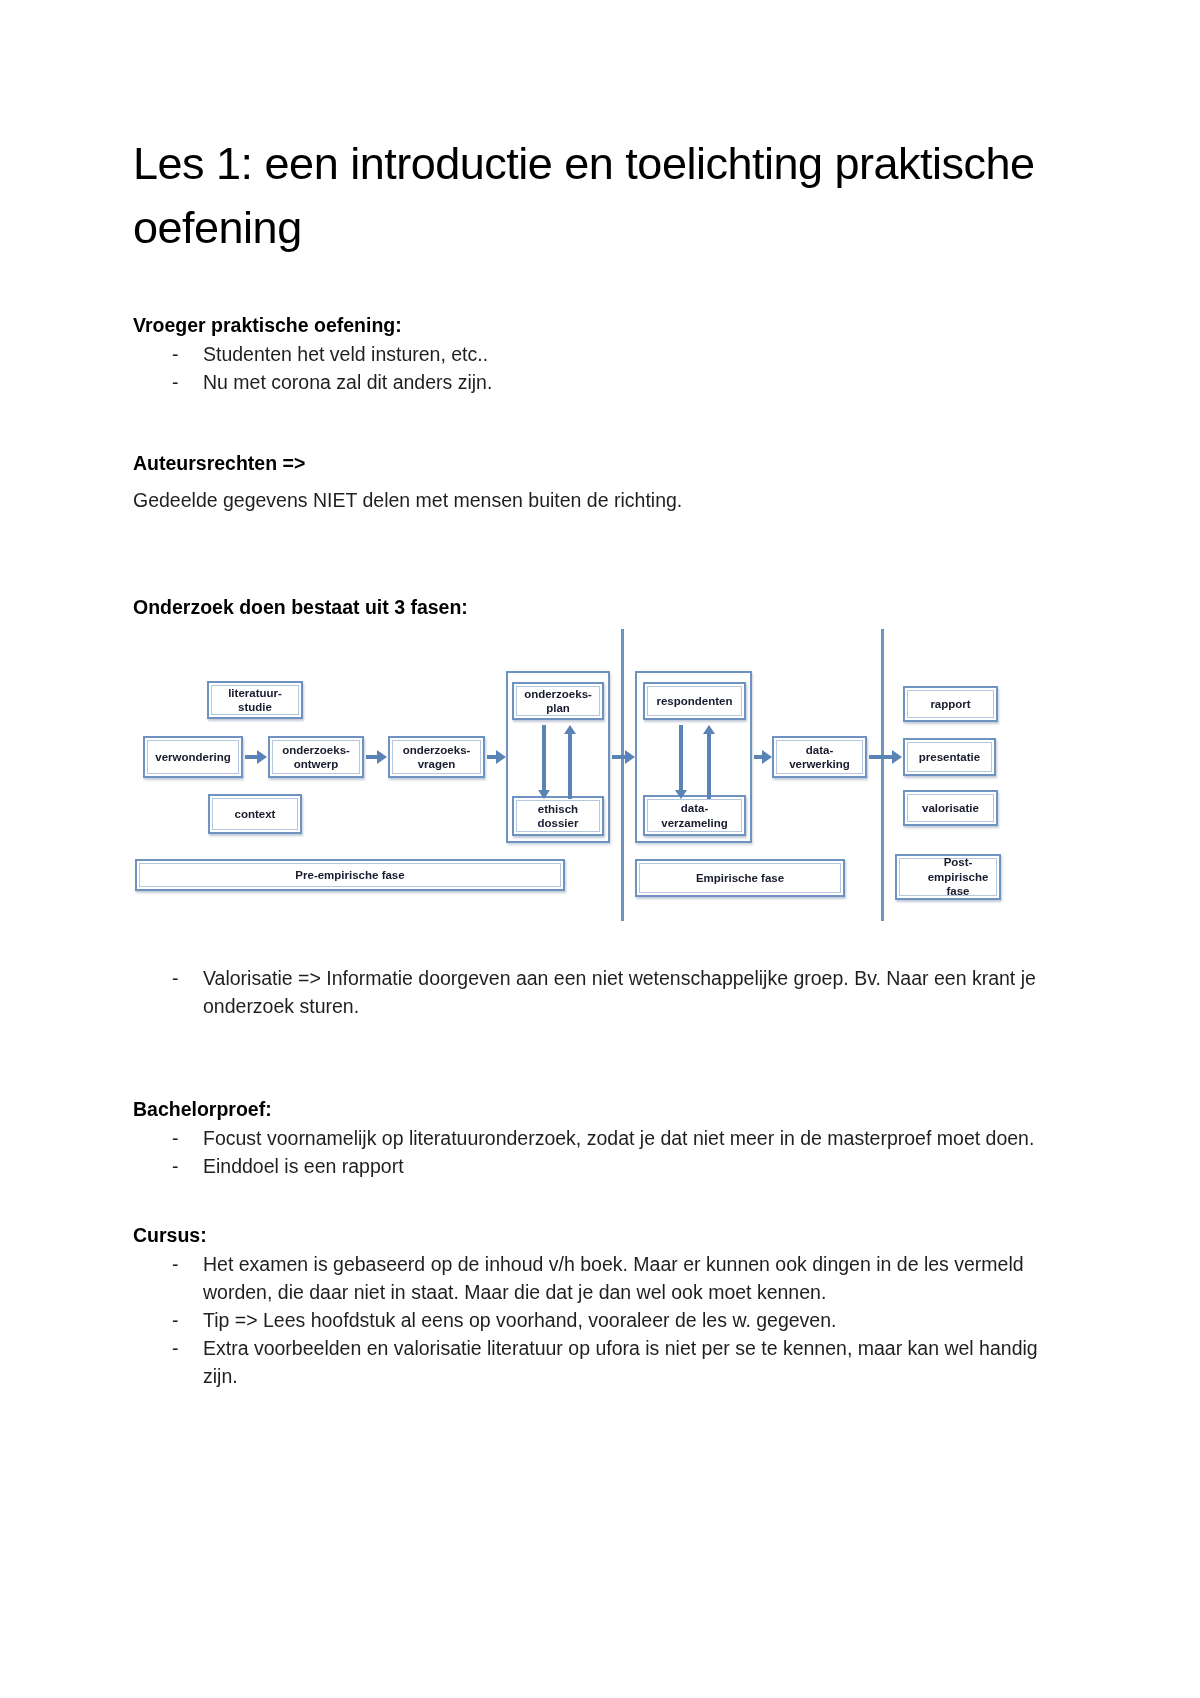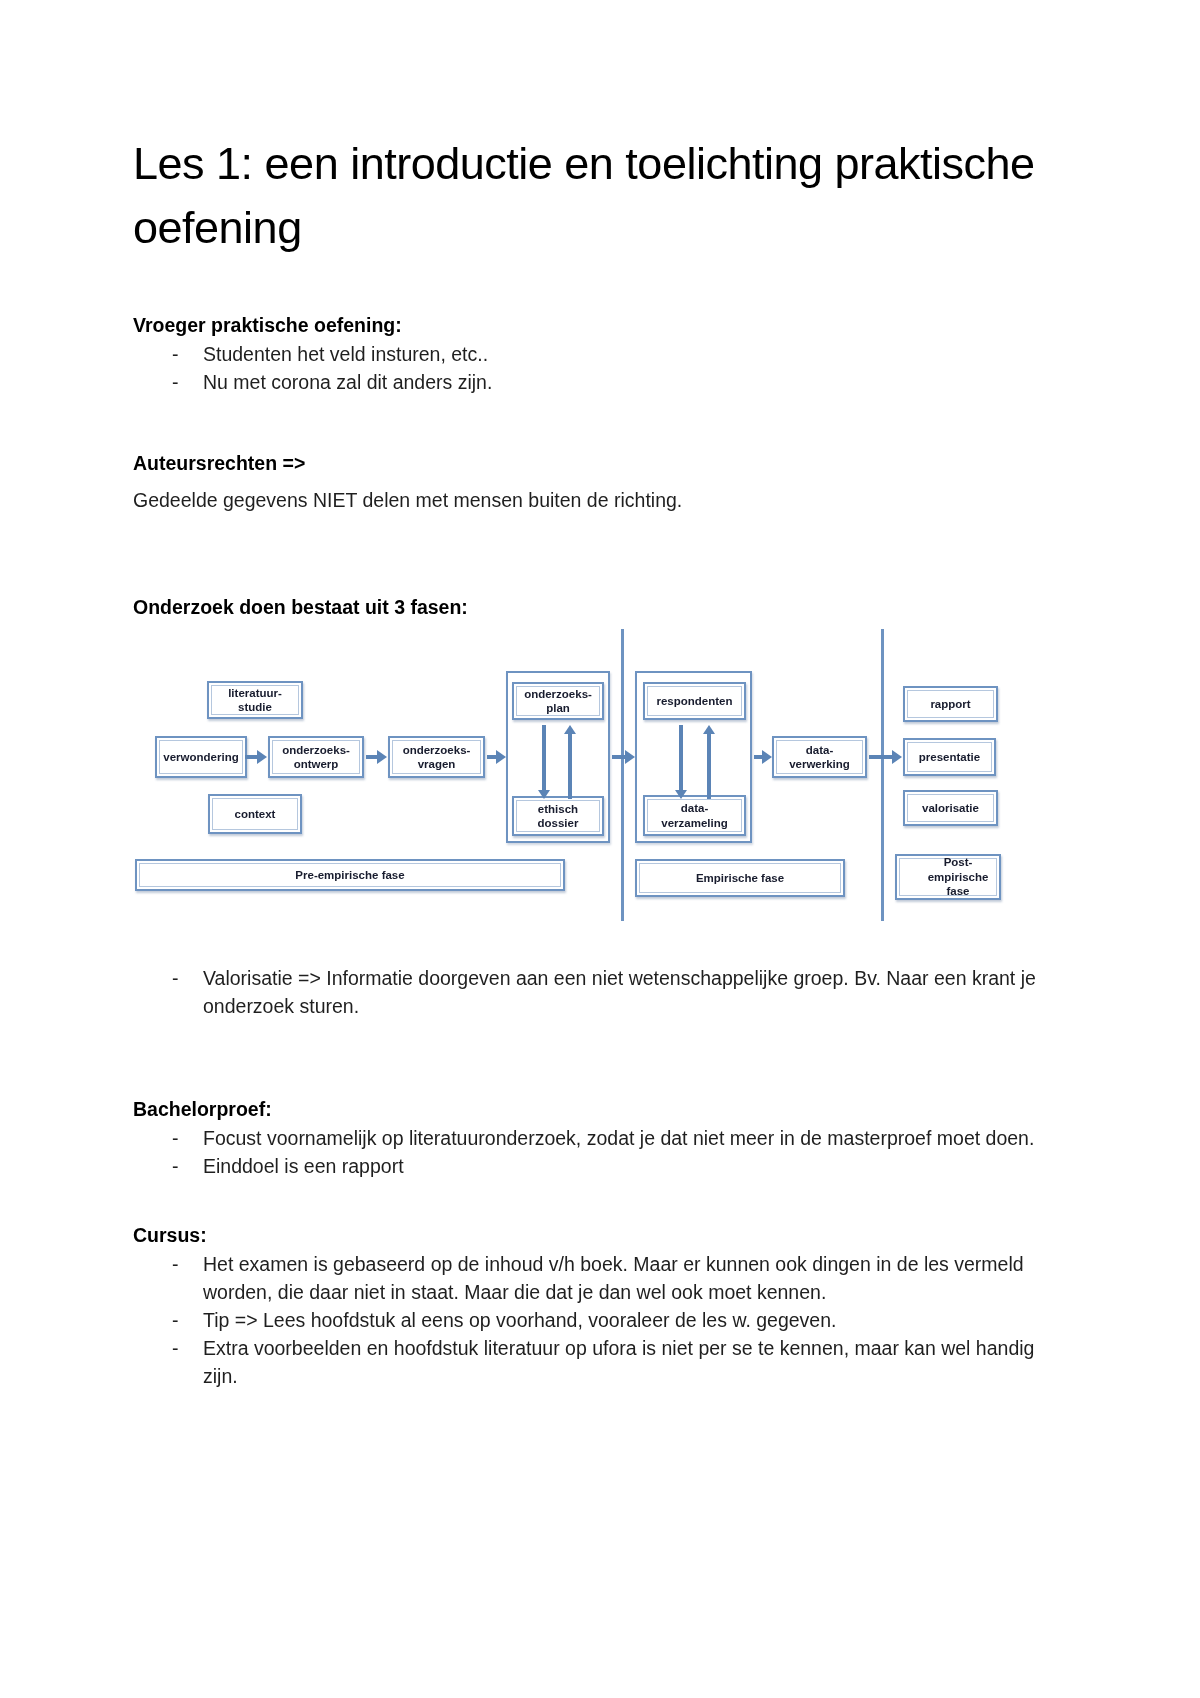--- a/index.html
+++ b/index.html
@@ -64,21 +64,21 @@
   <section class="sec-fasen">
     <h2>Onderzoek doen bestaat uit 3 fasen:</h2>
 
     <div class="diagram">
 
       <div class="vdivider" style="left:488px;top:3px;height:292px;"></div>
       <div class="vdivider" style="left:748px;top:3px;height:292px;"></div>
 
       <div class="dbox" style="left:74px;top:55px;width:96px;height:38px;">literatuur-
 studie</div>
-      <div class="dbox" style="left:22px;top:110px;width:92px;height:42px;">verwondering</div>
+      <div class="dbox" style="left:10px;top:110px;width:100px;height:42px;">verwondering</div>
       <div class="dbox" style="left:135px;top:110px;width:96px;height:42px;">onderzoeks-
 ontwerp</div>
       <div class="dbox" style="left:255px;top:110px;width:97px;height:42px;">onderzoeks-
 vragen</div>
       <div class="dbox" style="left:75px;top:168px;width:94px;height:40px;">context</div>
 
       <div class="dcontainer" style="left:373px;top:45px;width:104px;height:172px;">
         <div class="dbox" style="left:4px;top:9px;width:92px;height:38px;">onderzoeks-
 plan</div>
         <div class="dbox" style="left:4px;bottom:5px;width:92px;height:40px;">ethisch
@@ -143,18 +143,18 @@
       <div class="li">
         <span class="dash">-</span>
         <span class="li-text">Het examen is gebaseerd op de inhoud v/h boek. Maar er kunnen ook dingen in de les vermeld worden, die daar niet in staat. Maar die dat je dan wel ook moet kennen.</span>
       </div>
       <div class="li">
         <span class="dash">-</span>
         <span class="li-text">Tip =&gt; Lees hoofdstuk al eens op voorhand, vooraleer de les w. gegeven.</span>
       </div>
       <div class="li">
         <span class="dash">-</span>
-        <span class="li-text">Extra voorbeelden en hoofdstuk literatuur op ufora is niet per se te kennen, maar kan wel handig zijn.</span>
+        <span class="li-text">Extra voorbeelden en valorisatie literatuur op ufora is niet per se te kennen, maar kan wel handig zijn.</span>
       </div>
     </div>
   </section>
 
 </div>
 
 </body></html>

